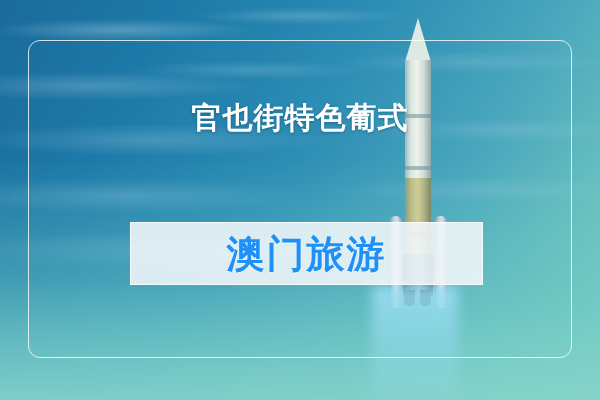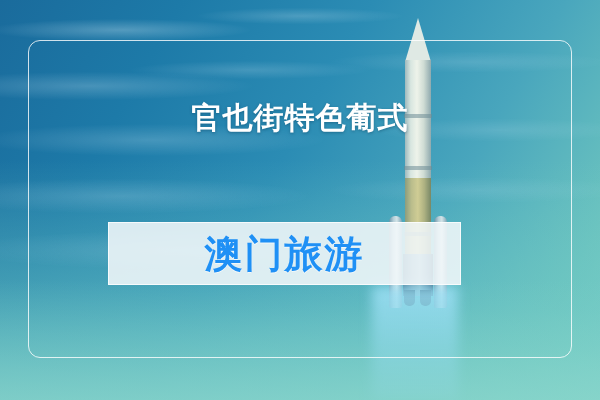--- a/index.html
+++ b/index.html
@@ -199,21 +199,21 @@
     line-height: 50px;
     letter-spacing: 1px;
     text-shadow: 0 1px 3px rgba(10,60,90,0.45);
   }
   .title { top: 93px; }
   .title-line { display: block; }
 
   
   .cta-bar {
     position: absolute;
-    left: 108px;
+    left: 130px;
     top: 222px;
     width: 353px;
     height: 63px;
     background: rgba(241,247,249,0.88);
     border: 1px solid rgba(255,255,255,0.75);
     box-sizing: border-box;
     display: flex;
     align-items: center;
     justify-content: center;
   }

